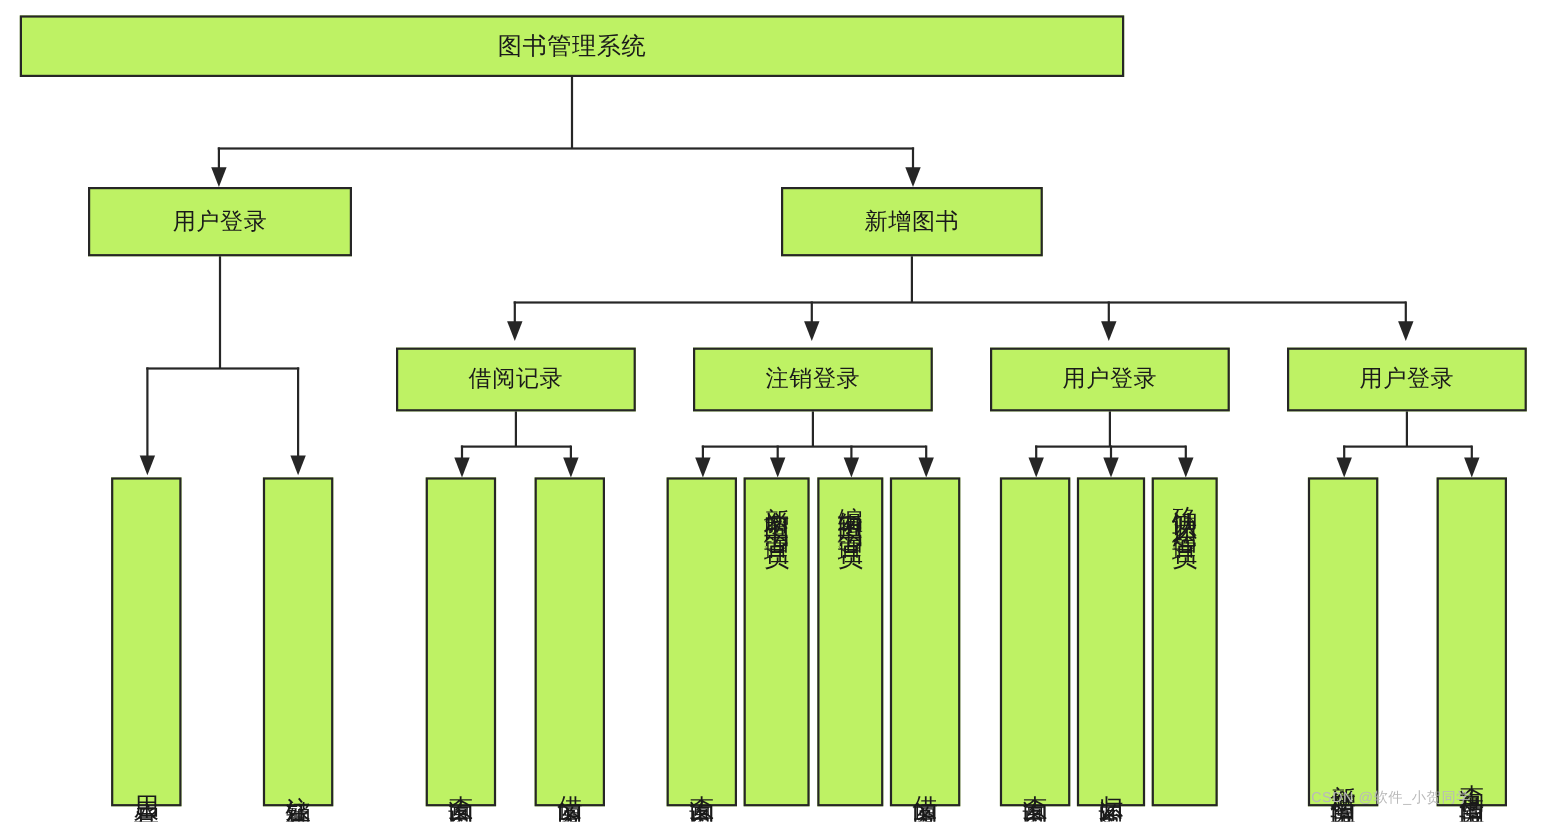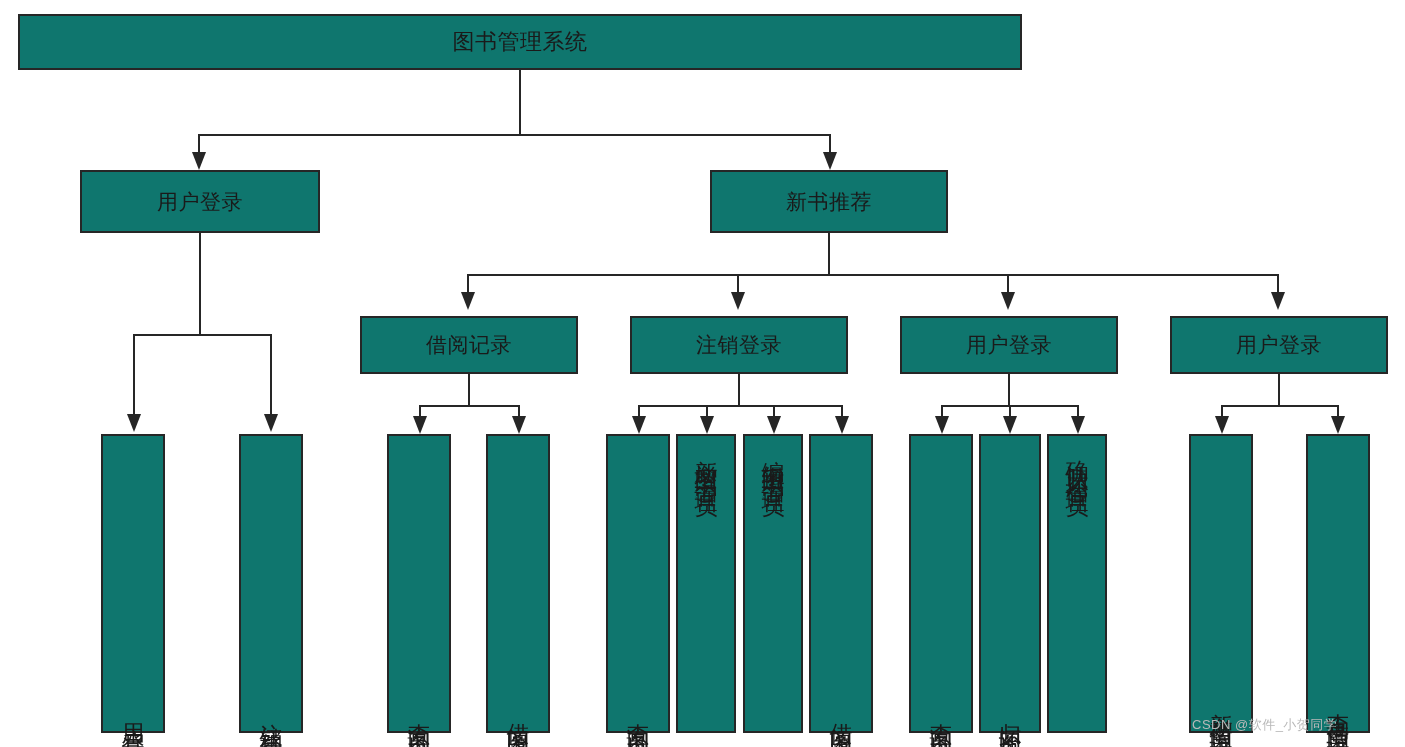--- a/index.html
+++ b/index.html
@@ -13,21 +13,21 @@
     width:1405px;
     height:747px;
     background:#ffffff;
     overflow:hidden;
   }
   
   .node{
     position:absolute;
     box-sizing:border-box;
     border:2px solid #262626;
-    background:#0f766e;
+    background:#bef264;
     display:flex;
     align-items:center;
     justify-content:center;
     color:#1a1a1a;
   }
   .node .label{
     display:block;
     line-height:1.12;
     white-space:nowrap;
   }
@@ -101,21 +101,21 @@
   <div class="vline" style="left:198px;top:134px;height:20px;"></div>
   <div class="arrow" style="left:192px;top:152px;"></div>
   <div class="vline" style="left:829px;top:134px;height:20px;"></div>
   <div class="arrow" style="left:823px;top:152px;"></div>
 
   <div class="node horiz" style="left:80px;top:170px;width:240px;height:63px;">
     <span class="label">用户登录</span>
   </div>
 
   <div class="node horiz" style="left:710px;top:170px;width:238px;height:63px;">
-    <span class="label">新书推荐</span>
+    <span class="label">新增图书</span>
   </div>
 
   <div class="vline" style="left:199px;top:233px;height:102px;"></div>
   <div class="hline" style="left:133px;top:334px;width:139px;"></div>
   <div class="vline" style="left:133px;top:334px;height:81px;"></div>
   <div class="arrow" style="left:127px;top:414px;"></div>
   <div class="vline" style="left:270px;top:334px;height:81px;"></div>
   <div class="arrow" style="left:264px;top:414px;"></div>
 
   <div class="vline" style="left:828px;top:233px;height:42px;"></div>

